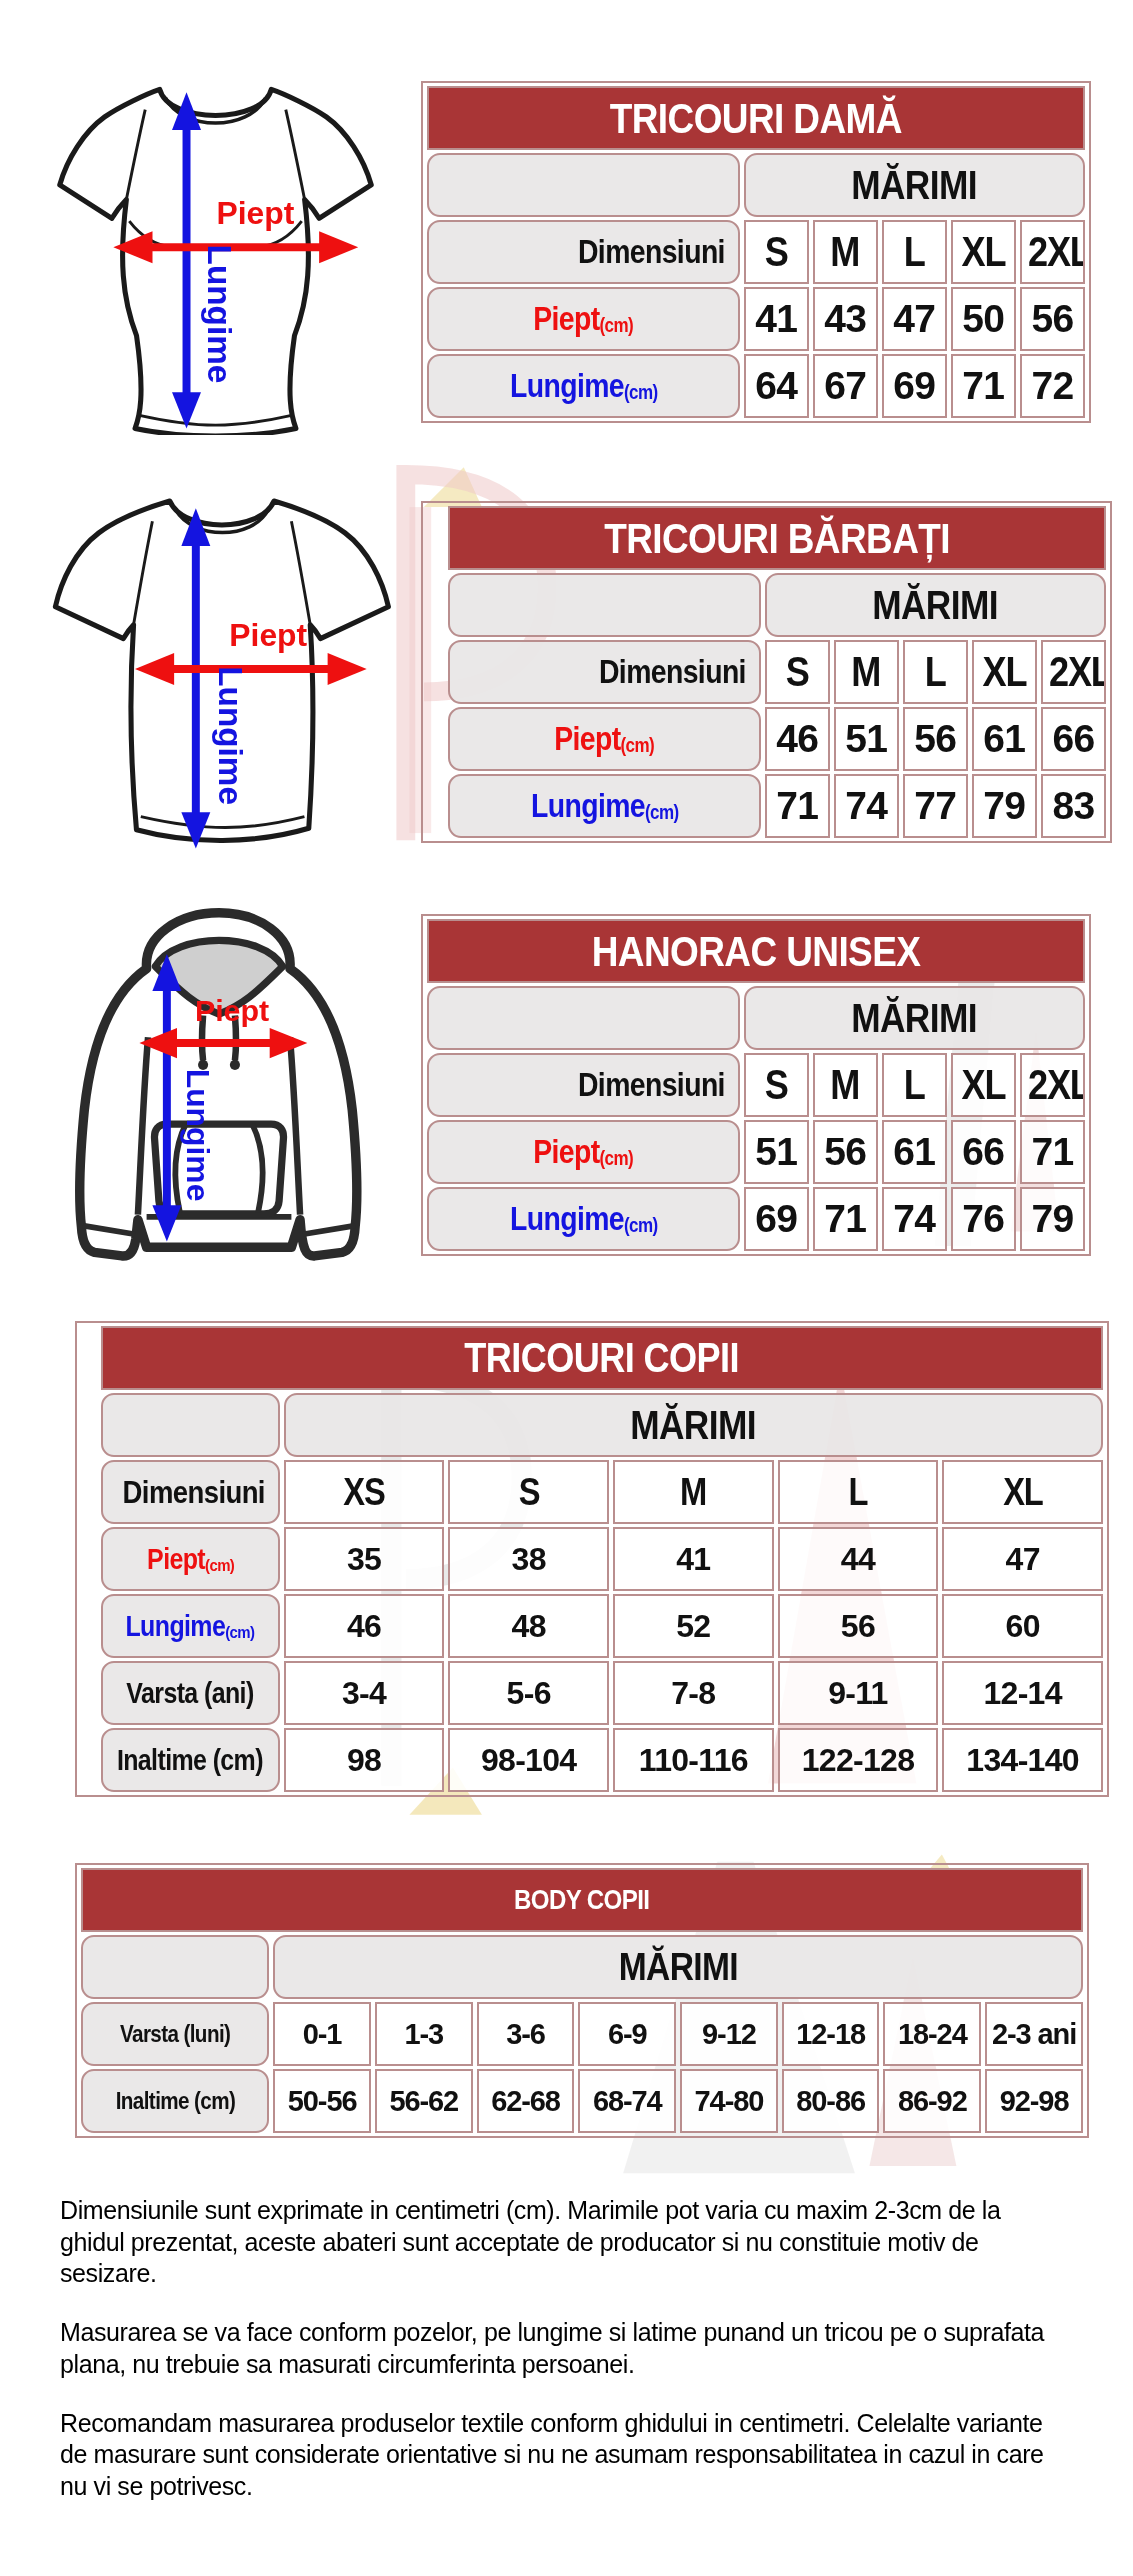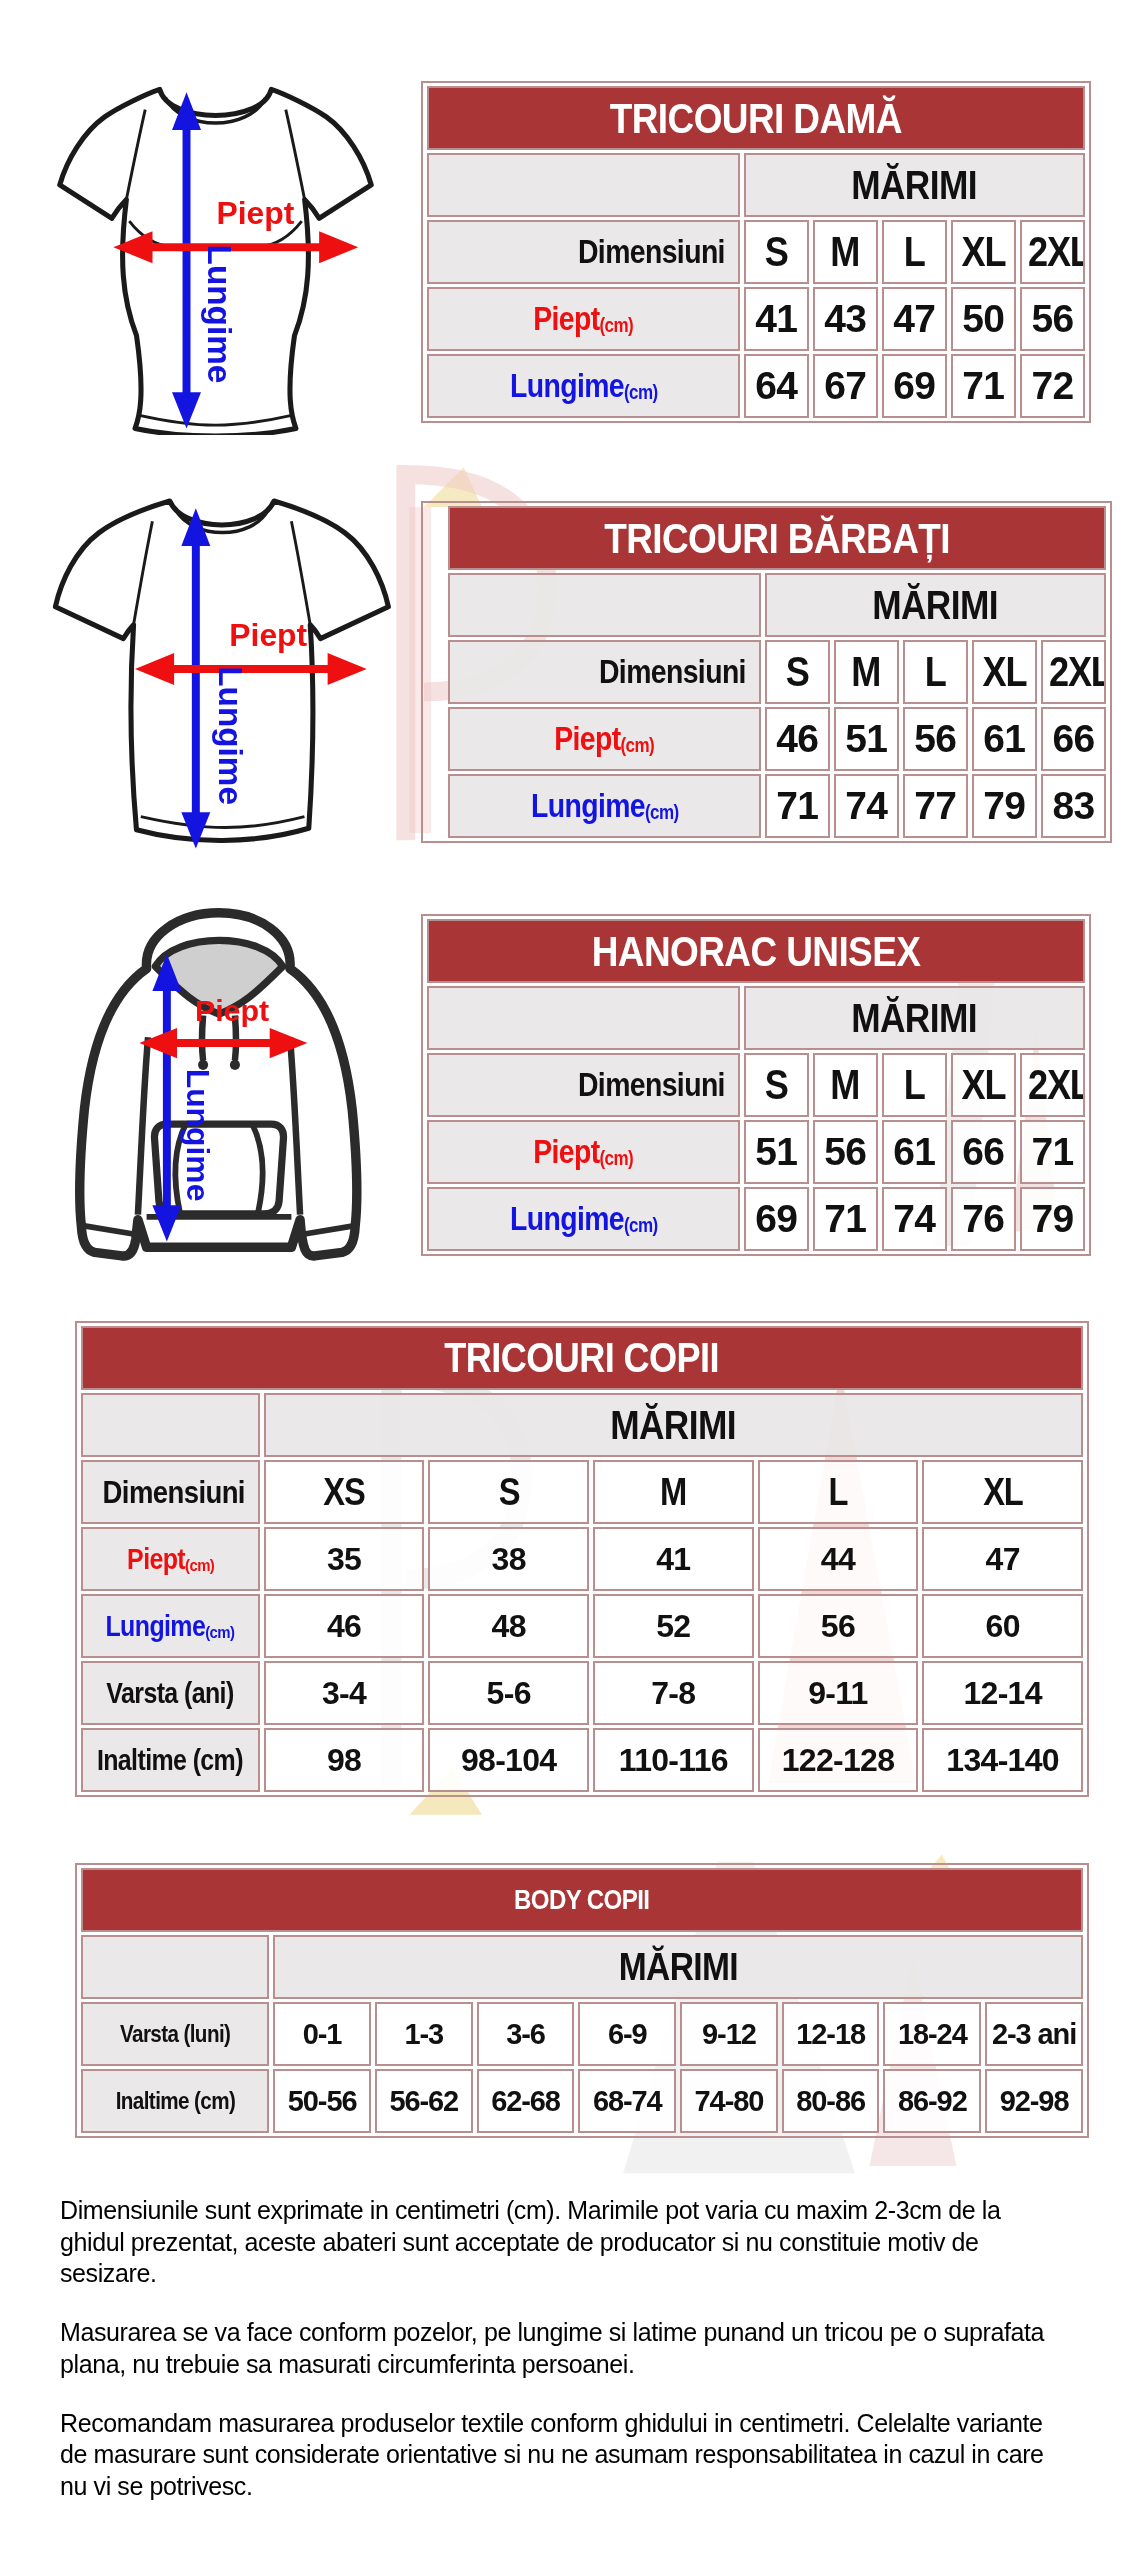--- a/index.html
+++ b/index.html
@@ -9,21 +9,21 @@
   }
   html,body{margin:0;padding:0;background:#fff;}
   #page{position:relative;width:1134px;height:2576px;background:#ffffff;
         font-family:"Liberation Sans",sans-serif;overflow:hidden;}
   #watermark{position:absolute;left:0;top:0;z-index:0;}
   .diagram{position:absolute;z-index:1;}
   .size-table{position:absolute;z-index:1;border:2.2px solid var(--table-border);background:transparent;}
   .size-table table{width:100%;border-collapse:separate;border-spacing:4.3px 3.6px;table-layout:fixed;}
   .size-table td{border:2.2px solid var(--table-border);text-align:center;vertical-align:middle;
         height:58px;background:rgba(255,255,255,0.88);overflow:hidden;color:var(--text-black);}
-  .size-table td.gray{background:rgba(233,231,231,0.95);}
+  .size-table td.gray{background:rgba(233,231,231,0.95);border-radius:13px;}
   .size-table td.title{background:var(--header-bg);color:var(--header-text);
         font-weight:700;font-size:43px;letter-spacing:-0.7px;}
   .t-copii td.title{font-size:42px;}
   .t-body td.title{font-size:28px;}
   .cond{display:inline-block;transform:scaleX(0.86);transform-origin:center;white-space:nowrap;}
   td.marimi{font-weight:700;font-size:41px;letter-spacing:-0.7px;}
   .t-body td.marimi{font-size:39px;}
   td.dims{font-weight:700;font-size:33px;letter-spacing:-0.7px;text-align:right;}
   .t-copii td.dims{font-size:32px;}
   td.size-cell{font-weight:700;font-size:42px;letter-spacing:-1.4px;}
@@ -284,21 +284,21 @@
         <td class="value-cell">69</td>
         <td class="value-cell">71</td>
         <td class="value-cell">74</td>
         <td class="value-cell">76</td>
         <td class="value-cell">79</td>
       </tr>
     </tbody>
       </table>
   </div>
 
-  <div class="size-table t-copii" style="left:75px;top:1321px;width:1010px;">
+  <div class="size-table t-copii" style="left:75px;top:1321px;width:1010px;padding-left:20px;">
     <table>
       <colgroup>
           <col style="width:18.2%">
           <col style="width:16.36%">
           <col style="width:16.36%">
           <col style="width:16.36%">
           <col style="width:16.36%">
           <col style="width:16.36%">
         </colgroup>
       <tbody>

